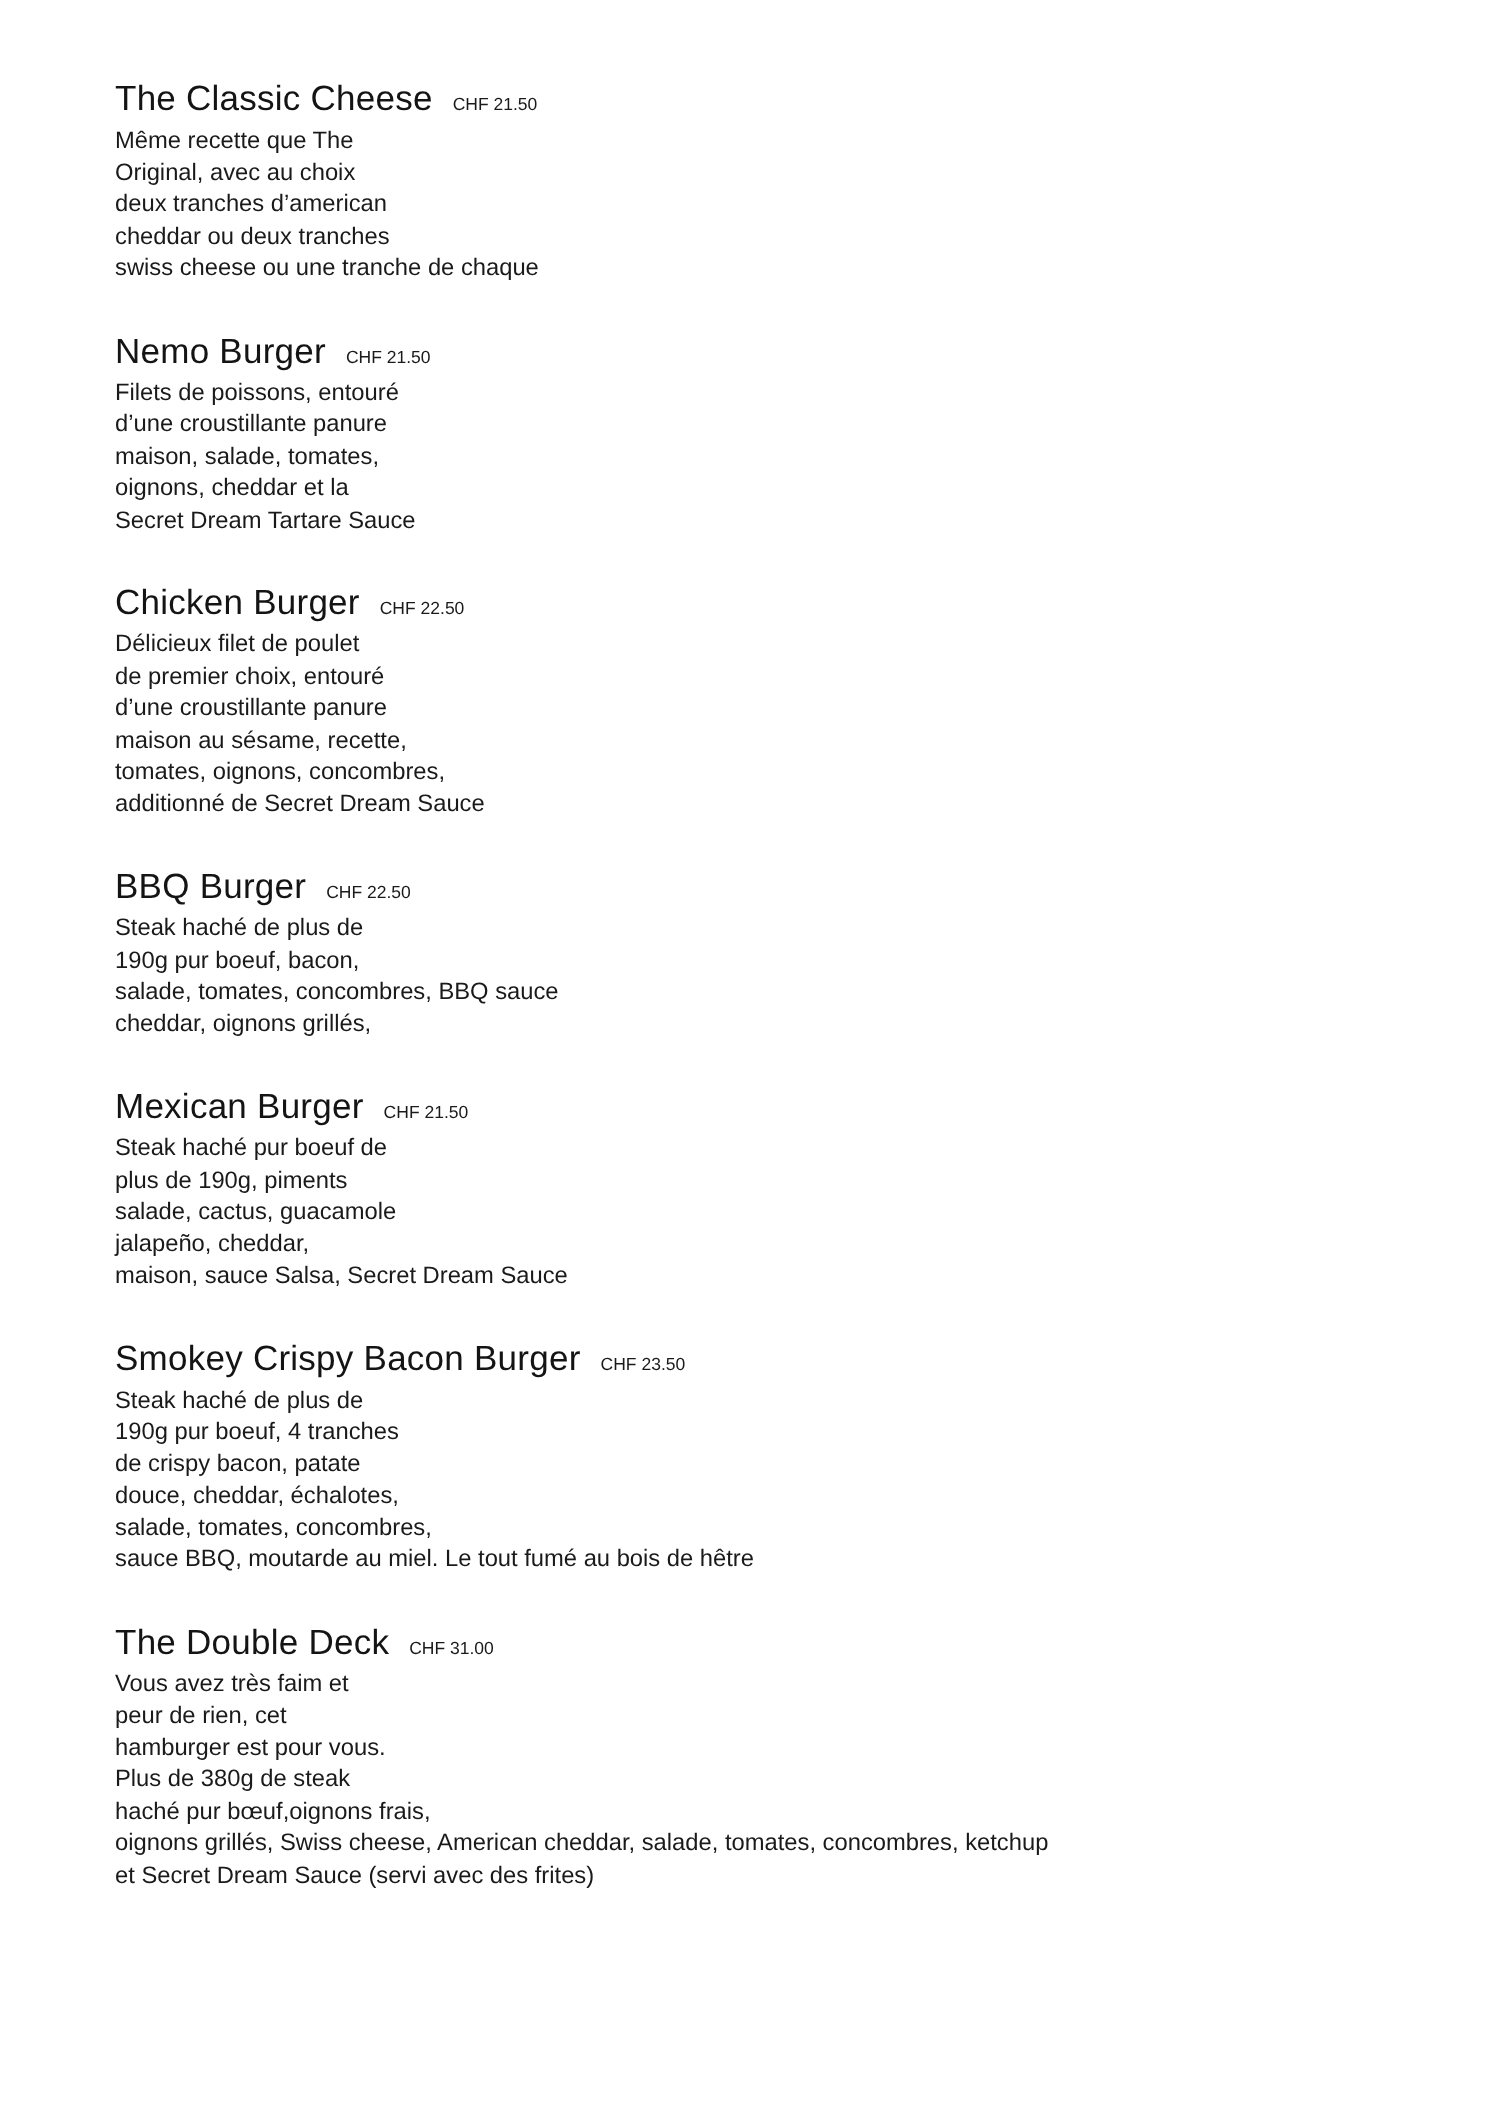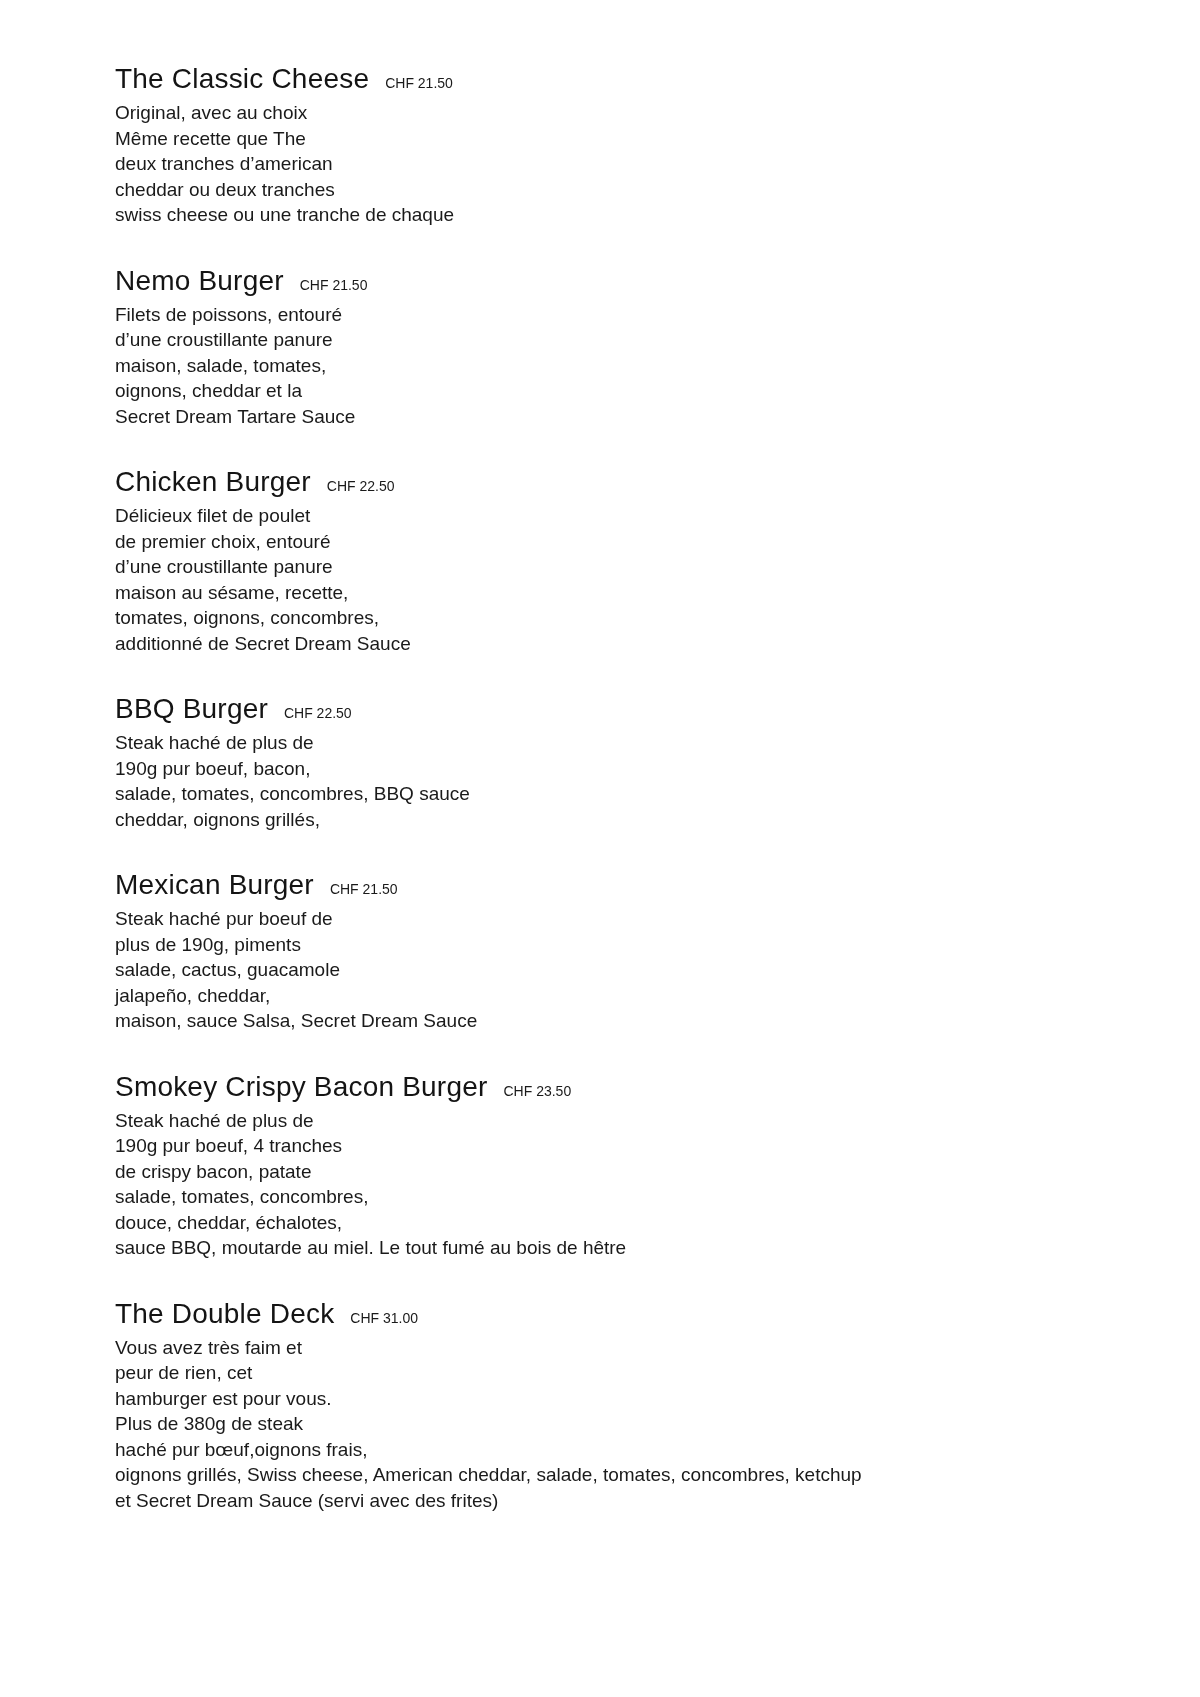--- a/index.html
+++ b/index.html
@@ -11,21 +11,21 @@
     width: 1200px;
     height: 1697px;
     font-family: "Liberation Sans", "DejaVu Sans", sans-serif;
     color: #161616;
     -webkit-font-smoothing: antialiased;
   }
   .page {
     box-sizing: border-box;
     width: 1200px;
     height: 1697px;
-    padding: 62px 40px 0 115px;
+    padding: 62px 40px 0 92px;
     background: #ffffff;
     overflow: hidden;
   }
   .menu-item {
     margin: 0 0 36px 0;
   }
   .item-header {
     display: flex;
     align-items: baseline;
     margin: 0 0 4px 0;
@@ -59,22 +59,22 @@
 <body>
 
 <div class="page">
   <div>
   <section class="menu-item">
     <div class="item-header">
       <span class="item-name">The Classic Cheese</span>
       <span class="item-price">CHF 21.50</span>
     </div>
     <div class="item-description">
+          <div class="desc-line">Même recette que The</div>
           <div class="desc-line">Original, avec au choix</div>
-          <div class="desc-line">Même recette que The</div>
           <div class="desc-line">deux tranches d’american</div>
           <div class="desc-line">cheddar ou deux tranches</div>
           <div class="desc-line">swiss cheese ou une tranche de chaque</div>
         </div>
   </section>
 
   <section class="menu-item">
     <div class="item-header">
       <span class="item-name">Nemo Burger</span>
       <span class="item-price">CHF 21.50</span>
@@ -132,22 +132,22 @@
 
   <section class="menu-item">
     <div class="item-header">
       <span class="item-name">Smokey Crispy Bacon Burger</span>
       <span class="item-price">CHF 23.50</span>
     </div>
     <div class="item-description">
           <div class="desc-line">Steak haché de plus de</div>
           <div class="desc-line">190g pur boeuf, 4 tranches</div>
           <div class="desc-line">de crispy bacon, patate</div>
+          <div class="desc-line">douce, cheddar, échalotes,</div>
           <div class="desc-line">salade, tomates, concombres,</div>
-          <div class="desc-line">douce, cheddar, échalotes,</div>
           <div class="desc-line">sauce BBQ, moutarde au miel. Le tout fumé au bois de hêtre</div>
         </div>
   </section>
 
   <section class="menu-item">
     <div class="item-header">
       <span class="item-name">The Double Deck</span>
       <span class="item-price">CHF 31.00</span>
     </div>
     <div class="item-description">

